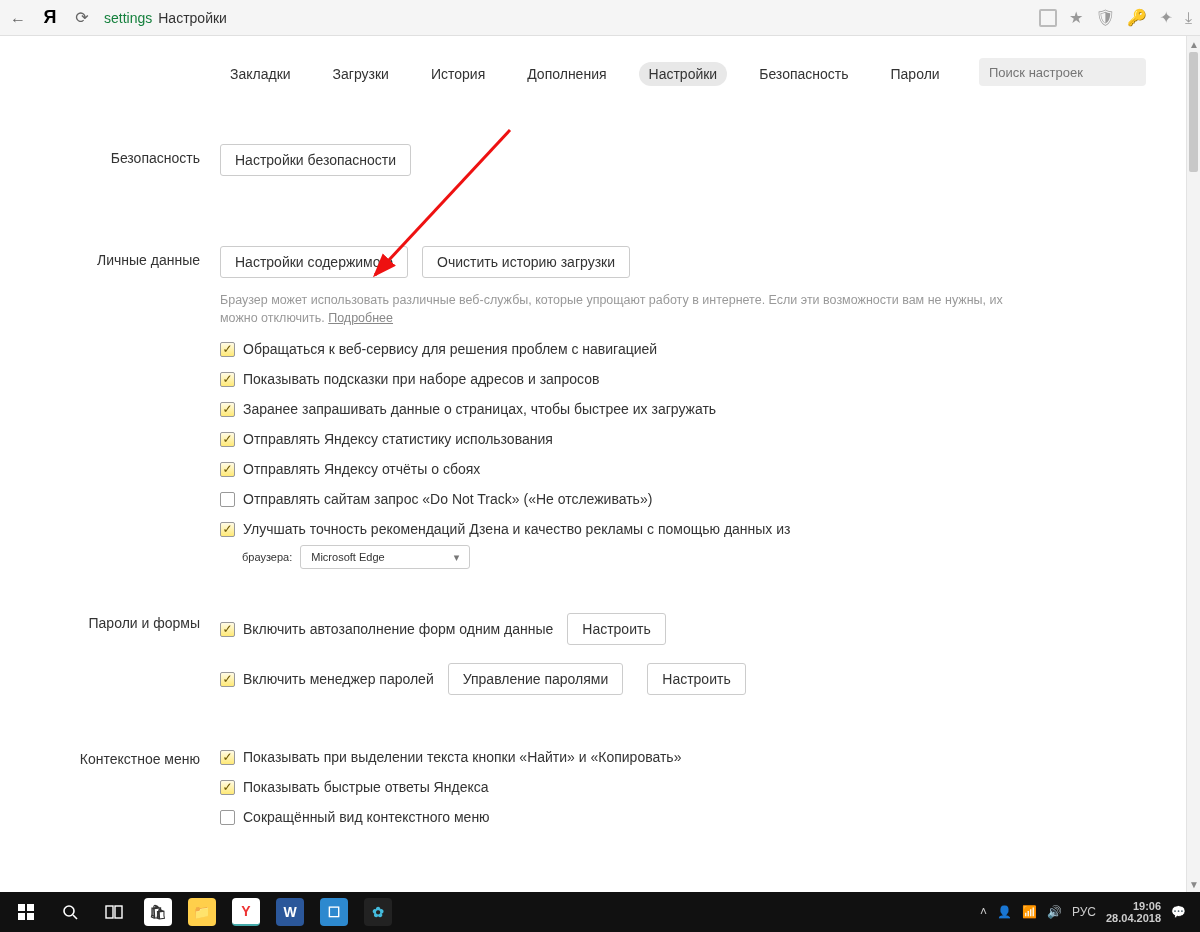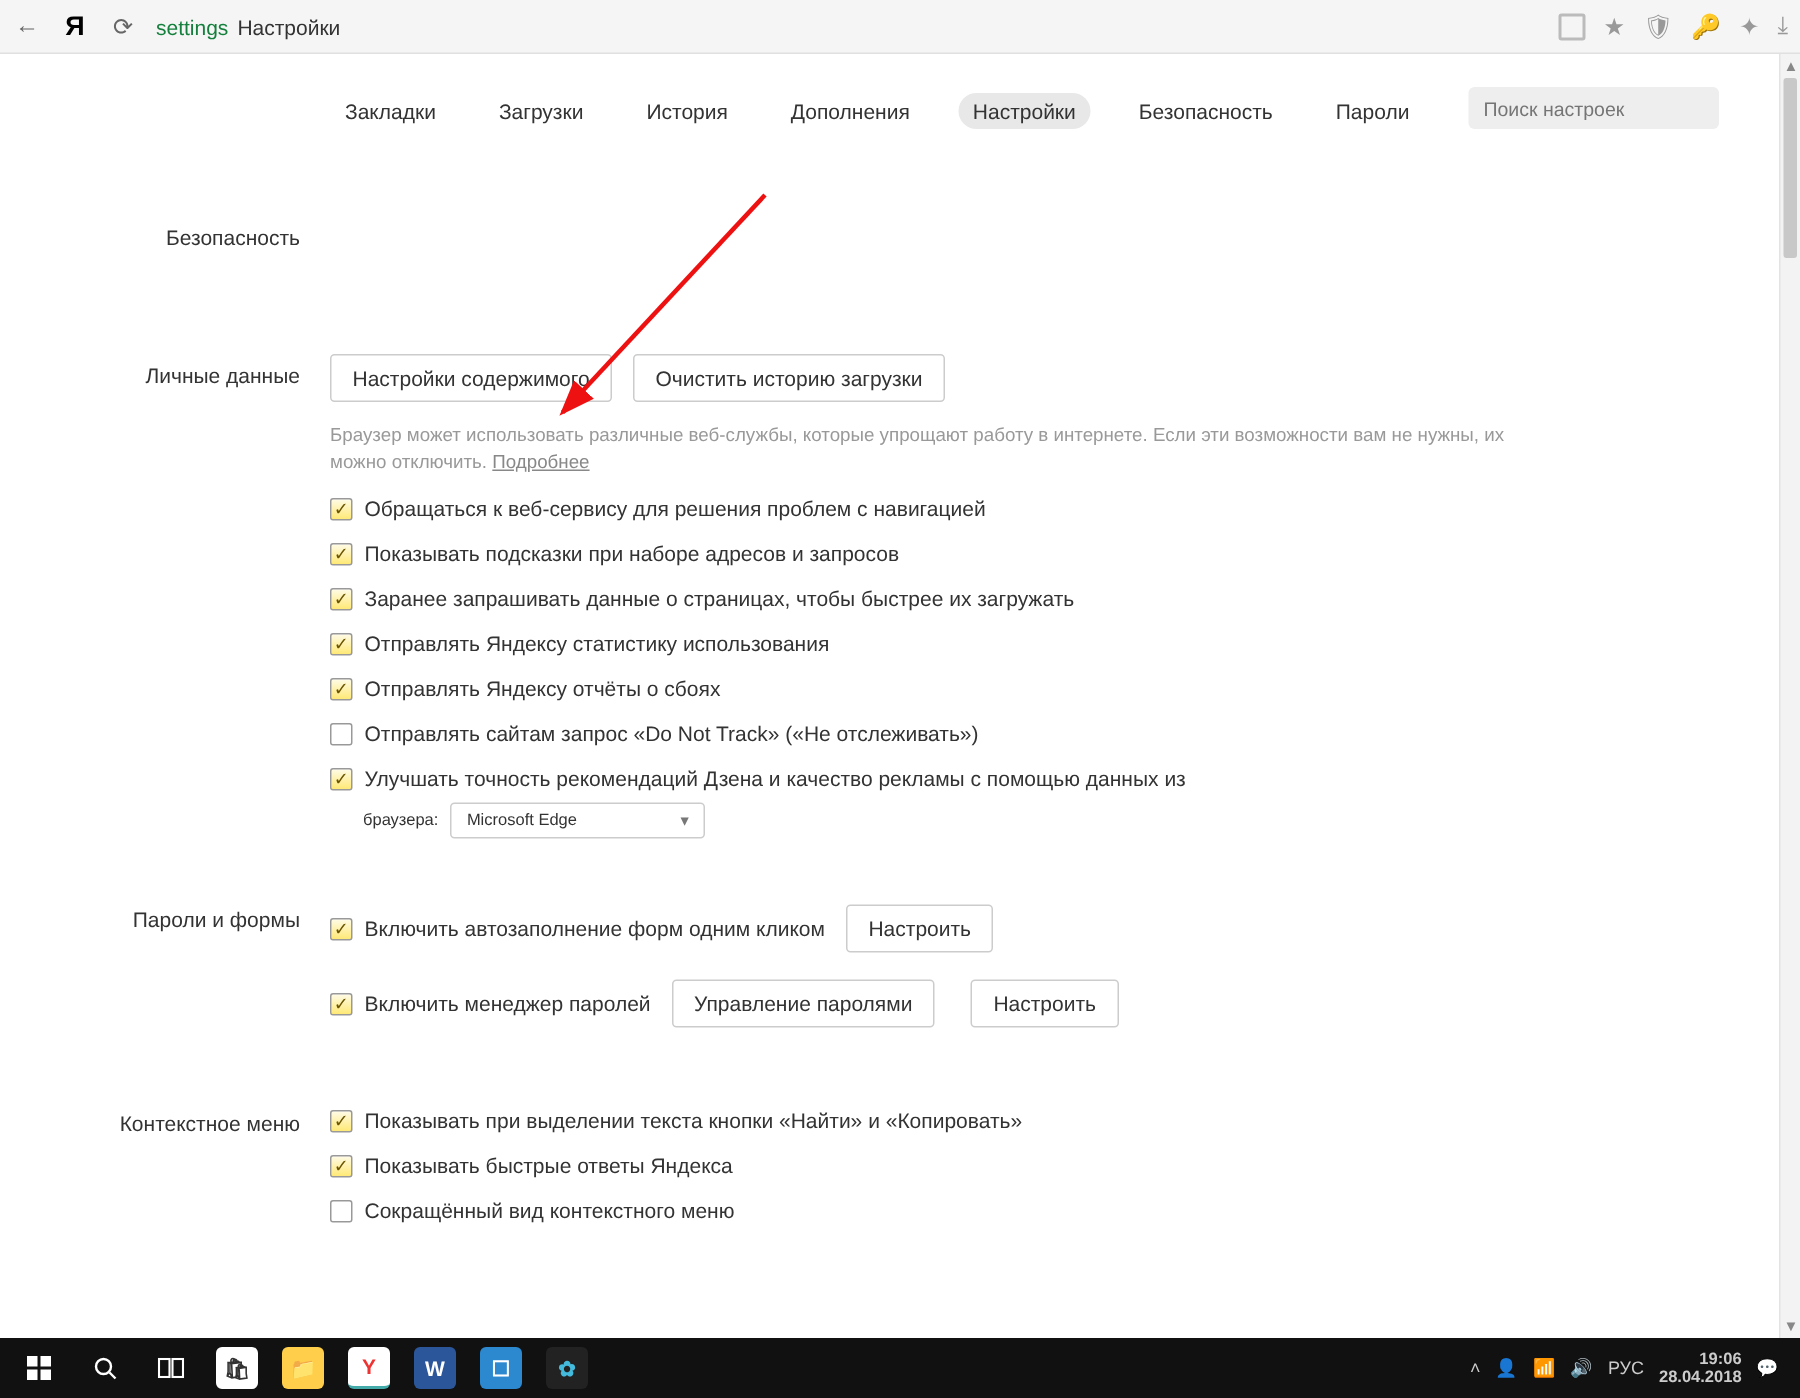--- a/index.html
+++ b/index.html
@@ -238,20 +238,23 @@
     <span class="tab">Дополнения</span>
     <span class="tab active">Настройки</span>
     <span class="tab">Безопасность</span>
     <span class="tab">Пароли</span>
     <span class="tab">Другие устройства</span>
   </div>
   <input class="search-box" placeholder="Поиск настроек" style="">
 
   <div class="section">
     <div class="label">Безопасность</div>
+    <div class="body">
+      <span class="btn-outline">Настройки безопасности</span>
+    </div>
   </div>
 
   <div class="section" style="margin-top:70px;">
     <div class="label">Личные данные</div>
     <div class="body">
       <span class="btn-outline">Настройки содержимого</span>
       <span class="btn-outline">Очистить историю загрузки</span>
       <div class="desc">
         <span>Браузер может использовать различные веб-службы, которые упрощают работу в интернете. Если эти возможности вам не нужны, их можно отключить.</span>
         <a>Подробнее</a>
@@ -290,21 +293,21 @@
         <span class="select-box">Microsoft Edge</span>
       </div>
     </div>
   </div>
 
   <div class="section" style="">
     <div class="label">Пароли и формы</div>
     <div class="body">
       <div class="check-row" style="margin-top:4px;">
         <span class="chk">✓</span>
-        <span>Включить автозаполнение форм одним кликом</span>
+        <span>Включить автозаполнение форм одним данные</span>
         <span class="btn-outline inline-btn">Настроить</span>
       </div>
       <div class="check-row" style="margin-top:18px;">
         <span class="chk">✓</span>
         <span>Включить менеджер паролей</span>
         <span class="btn-outline inline-btn">Управление паролями</span>
         <span class="btn-outline inline-btn">Настроить</span>
       </div>
     </div>
   </div>

